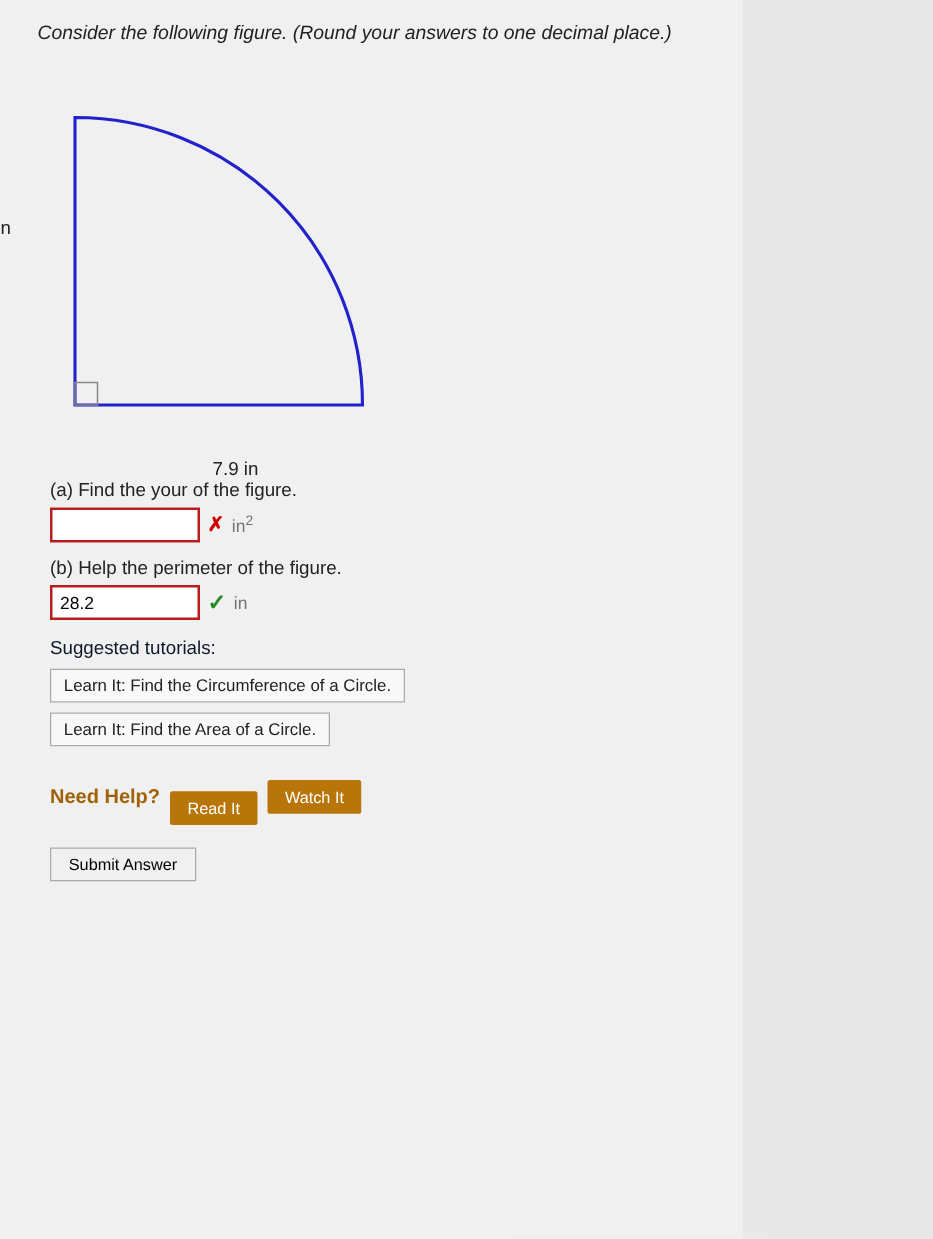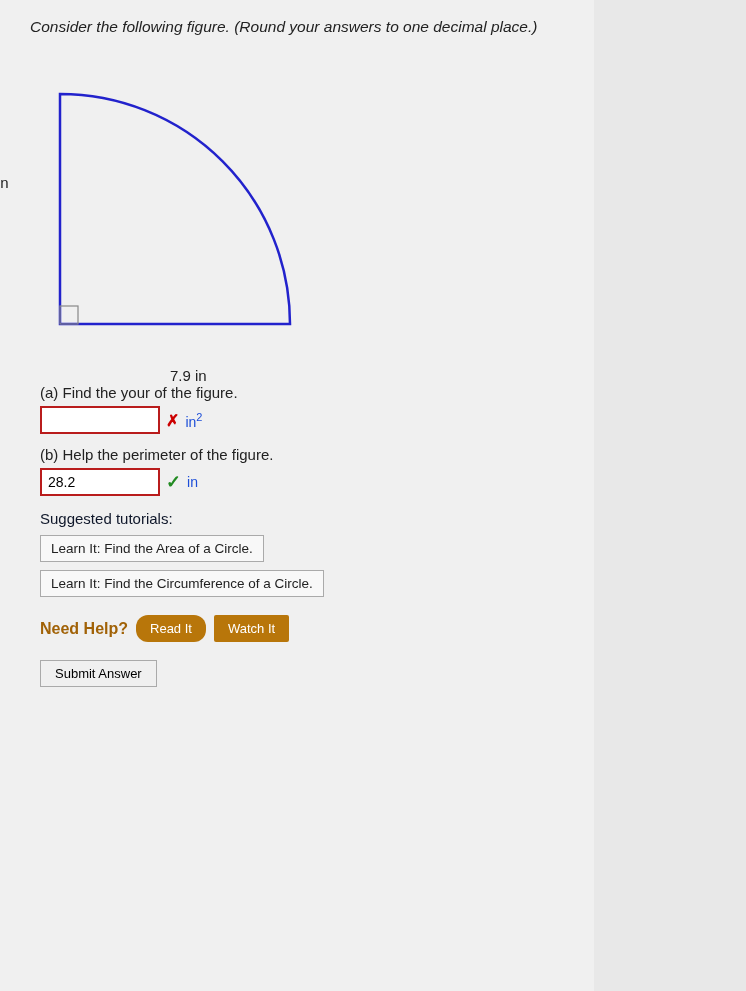--- a/index.html
+++ b/index.html
@@ -74,21 +74,21 @@
     .answer-input {
       width: 120px;
       height: 28px;
       border: 2px solid #b91c1c;
       background: #fff;
       padding: 2px 6px;
       font-size: 14px;
     }
     .unit-label {
       font-size: 14px;
-      color: #1d4ed8;
+      color: #737373;
     }
     .x-icon {
       color: #cc0000;
       font-size: 16px;
       font-weight: bold;
     }
     .check-icon {
       color: #228B22;
       font-size: 18px;
       font-weight: bold;
@@ -126,21 +126,22 @@
       color: #a16207;
       font-weight: bold;
     }
     .read-it-btn {
       background: #b8760a;
       color: #fff;
       border: none;
       padding: 6px 14px;
       font-size: 13px;
       cursor: pointer;
-      border-radius: 12px;
+      border-radius: 2px;
+      margin-top: 18px;
     }
     .watch-it-btn {
       background: #b8760a;
       color: #fff;
       border: none;
       padding: 6px 14px;
       font-size: 13px;
       cursor: pointer;
       border-radius: 2px;
     }
@@ -196,24 +197,24 @@
       <div class="input-row">
         <input class="answer-input" type="text" value="28.2" style="">
         <span class="check-icon">✓</span>
         <span class="unit-label">in</span>
       </div>
     </div>
 
     <div class="suggested-label">Suggested tutorials:</div>
 
     <div>
+      <a class="tutorial-link" href="#">Learn It: Find the Circumference of a Circle.</a>
+    </div>
+    <div>
       <a class="tutorial-link" href="#">Learn It: Find the Area of a Circle.</a>
-    </div>
-    <div>
-      <a class="tutorial-link" href="#">Learn It: Find the Circumference of a Circle.</a>
     </div>
 
     <div class="need-help-row">
       <span class="need-help-text">Need Help?</span>
       <button class="read-it-btn">Read It</button>
       <button class="watch-it-btn">Watch It</button>
     </div>
 
     <div class="submit-row">
       <button class="submit-btn">Submit Answer</button>

